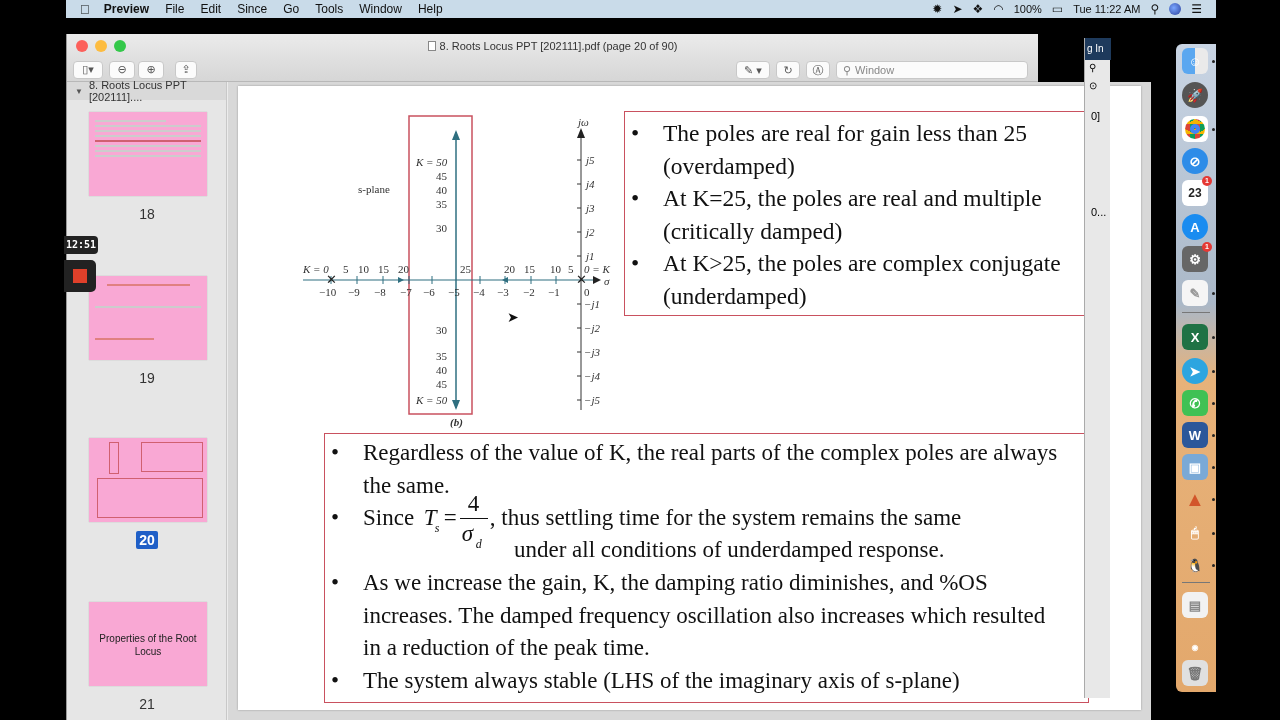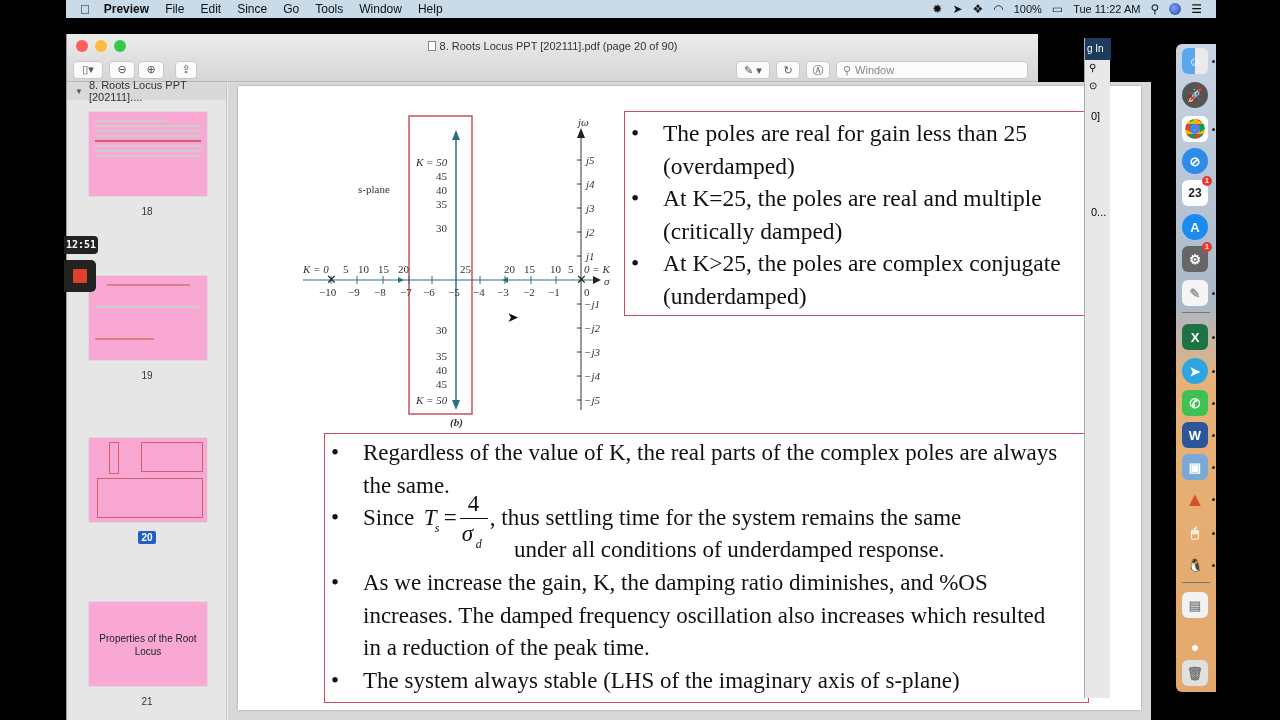--- a/index.html
+++ b/index.html
@@ -34,21 +34,21 @@
   .tb-btn.rotate { width: 24px; }
   .tb-btn.annot { width: 24px; }
   #search { width: 192px; height: 18px; background: #fbfbfb; border: 1px solid #c8c8c8; border-radius: 4px; display: flex; align-items: center; font-size: 11px; color: #888; padding-left: 6px; }
   #search .mag { margin-right: 4px; font-size: 11px; }
 
   
   #sidebar { position: absolute; left: 0; top: 48px; width: 160px; height: 638px; background: #e6e6e6; border-right: 1px solid #c8c8c8; }
   #sidebar-header { height: 18px; font-size: 11px; color: #333; padding-left: 8px; display: flex; align-items: center; background: #d9d9d9; }
   #sidebar-header .tri { font-size: 8px; margin-right: 6px; color: #555; }
   .thumb { position: absolute; left: 22px; width: 118px; background: #f9a8d4; box-shadow: 0 0 1px #aaa; overflow: hidden; }
-  .thumb-label { position: absolute; left: 0; width: 160px; text-align: center; font-size: 10px; color: #333; }
+  .thumb-label { position: absolute; left: 0; width: 160px; text-align: center; font-size: 14px; color: #333; }
   .thumb-label.sel span { background: #1f5fc7; color: #fff; padding: 1px 3px; border-radius: 2px; font-weight: bold; }
   .thumb .mini-line { height: 2px; background: #ccc; margin: 3px 6px; }
   .thumb .mini-red { border: 1px solid #d06070; }
   .thumb-21-text { font-size: 10px; color: #222; text-align: center; padding-top: 30px; line-height: 13px; }
 
   
   #docarea { position: absolute; left: 161px; top: 48px; width: 923px; height: 638px; background: #d8d8d8; }
   #page { position: absolute; left: 10px; top: 4px; width: 903px; height: 624px; background: #fff; box-shadow: 0 0 2px #999; }
 
   

